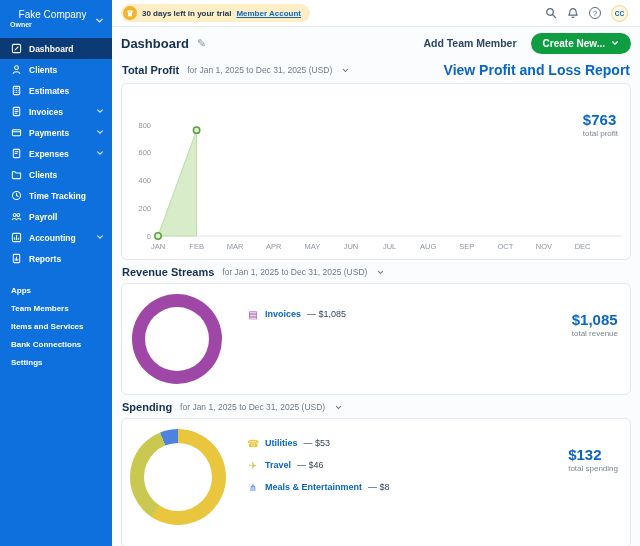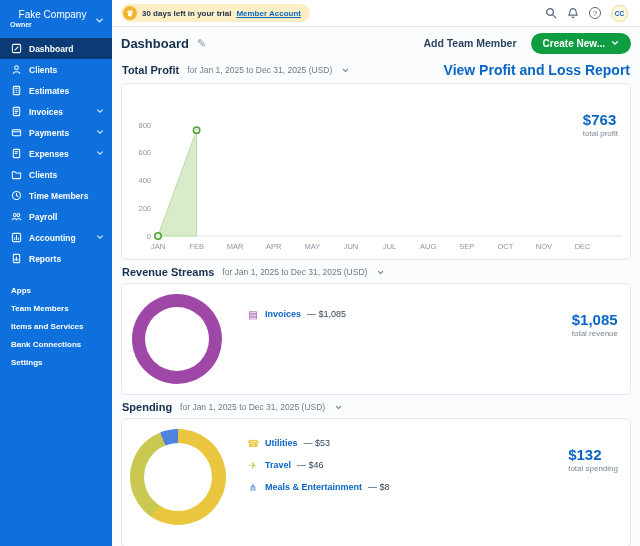--- a/index.html
+++ b/index.html
@@ -156,21 +156,21 @@
         </span>
         <span class="nav-label">Clients</span>
       </div>
       <div class="nav-item">
         <span class="nav-ico">
           <svg width="11" height="11" viewBox="0 0 12 12" fill="none" stroke="#fff" stroke-width="1.1" stroke-linecap="round" stroke-linejoin="round">
             <circle cx="6" cy="6" r="4.4"></circle>
             <path d="M6 3.6V6l1.7 1"></path>
           </svg>
         </span>
-        <span class="nav-label">Time Members</span>
+        <span class="nav-label">Time Tracking</span>
       </div>
       <div class="nav-item">
         <span class="nav-ico">
           <svg width="11" height="11" viewBox="0 0 12 12" fill="none" stroke="#fff" stroke-width="1.1" stroke-linecap="round" stroke-linejoin="round">
             <circle cx="4" cy="4.4" r="1.6"></circle>
             <circle cx="8" cy="4.4" r="1.6"></circle>
             <path d="M1.3 9.6c.4-2 4.2-2 4.6 0M6.1 9.6c.4-2 4.2-2 4.6 0"></path>
           </svg>
         </span>
         <span class="nav-label">Payroll</span>

